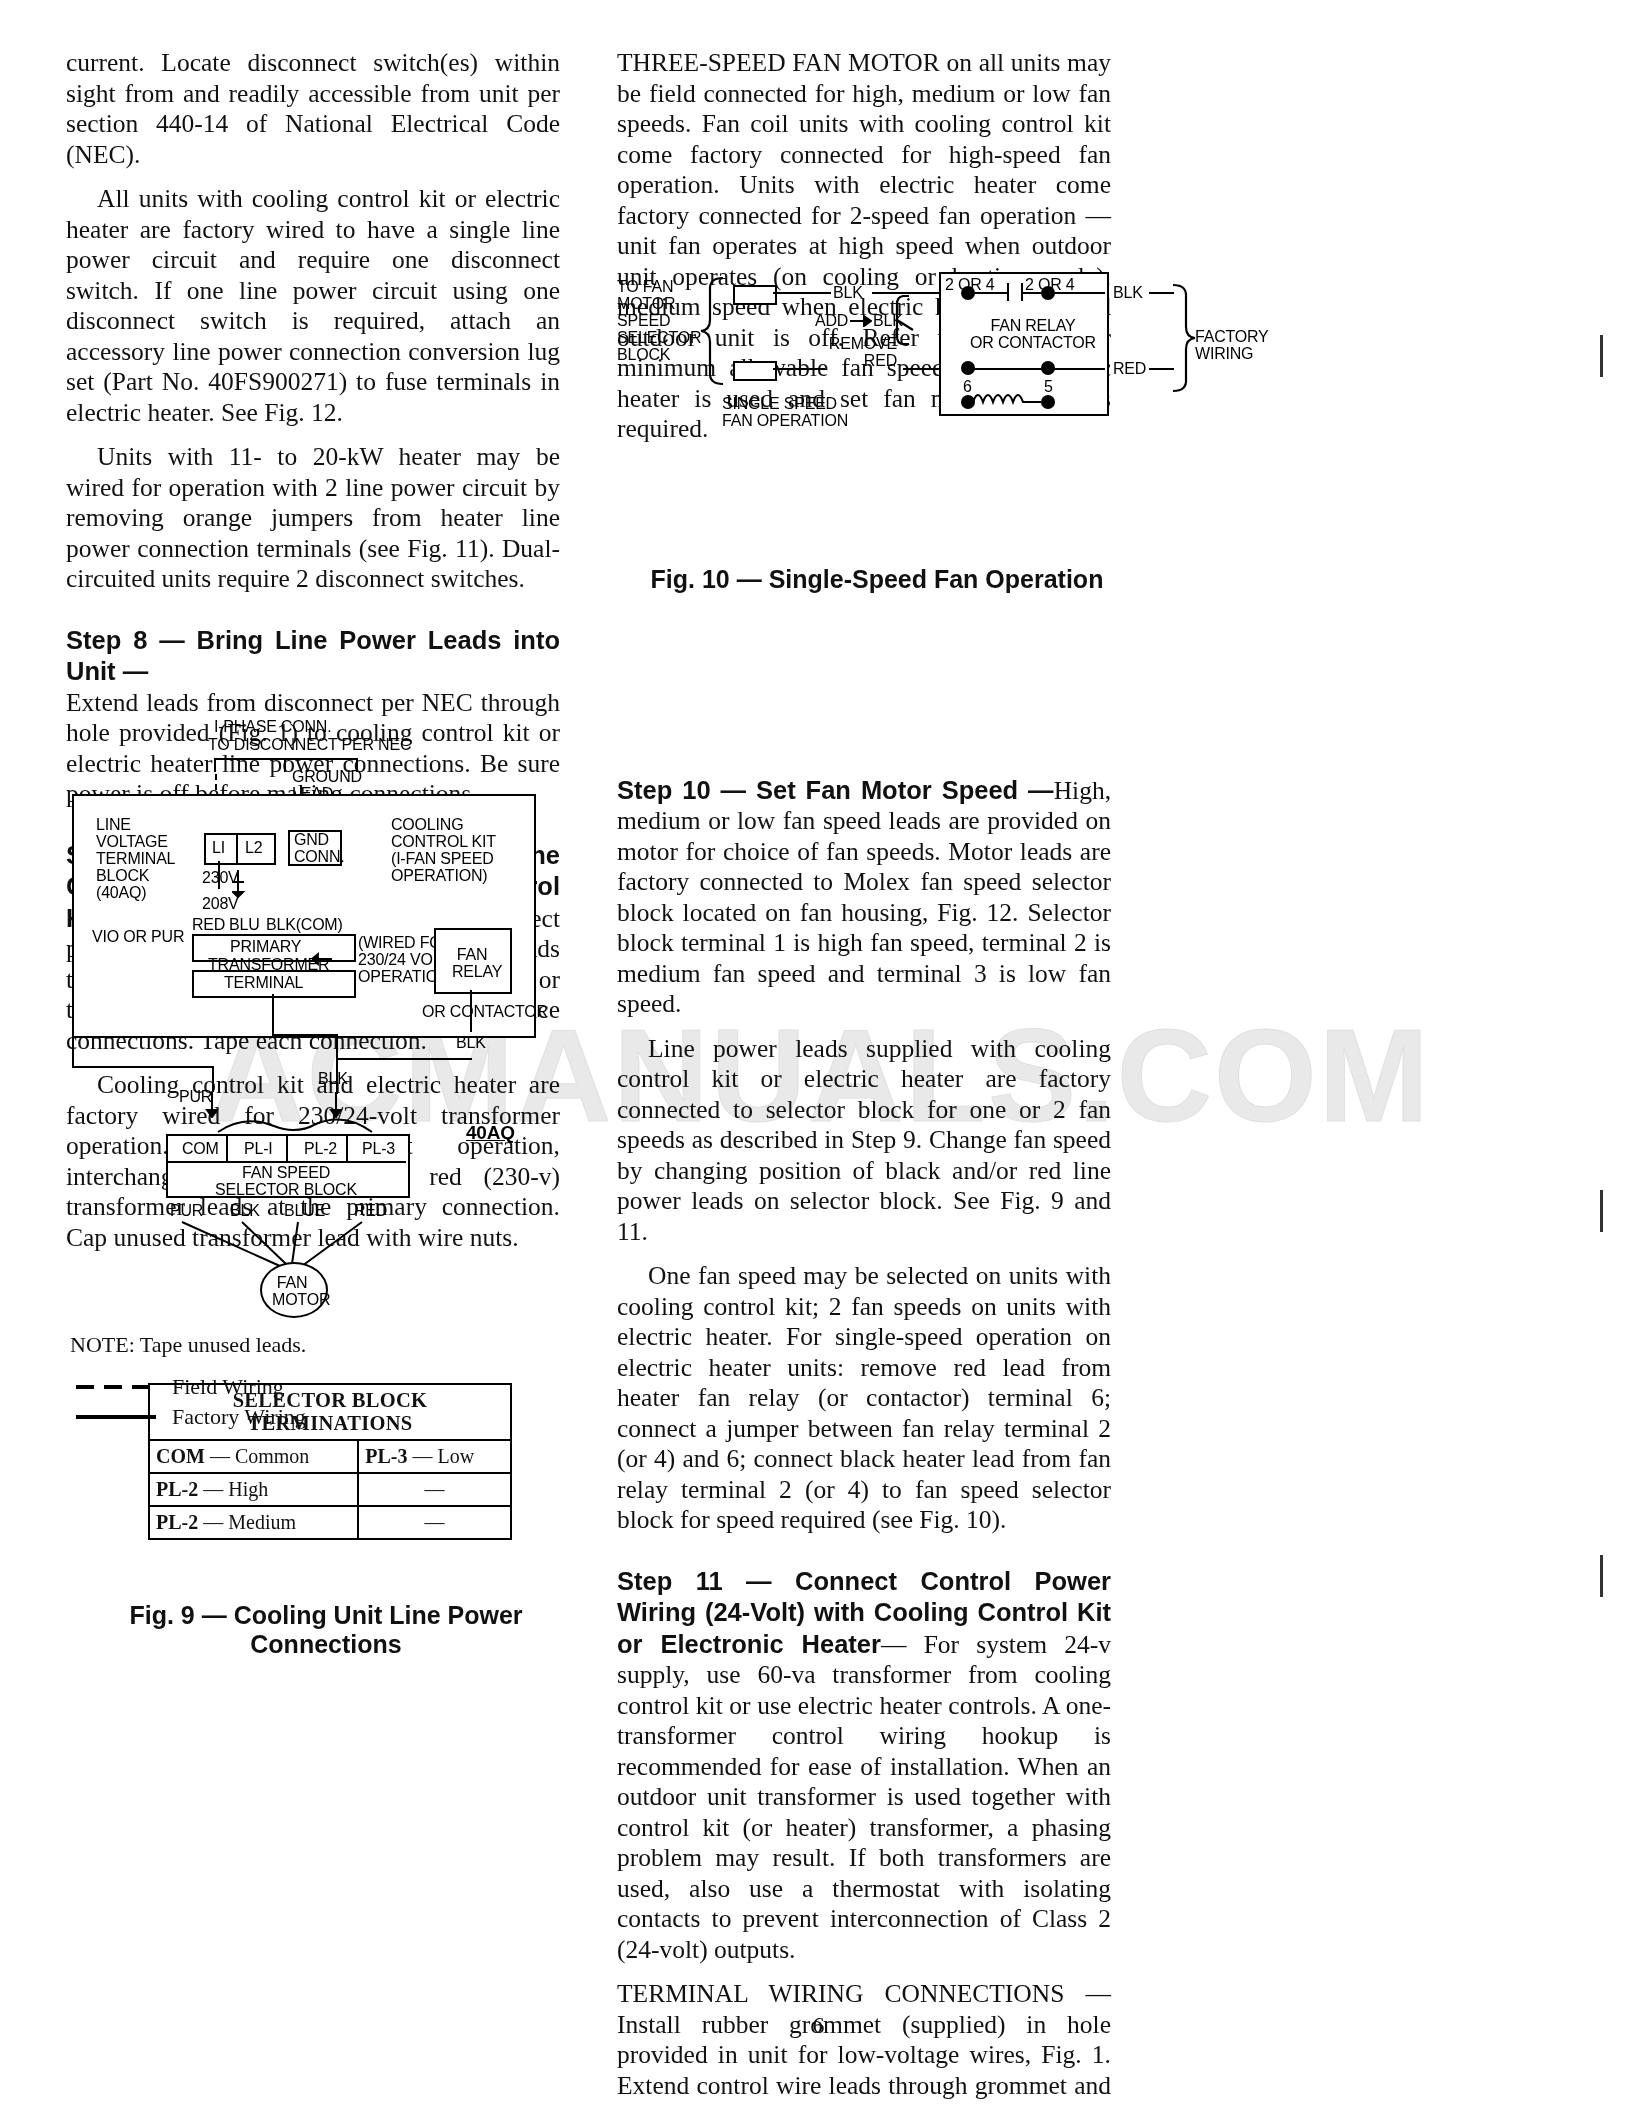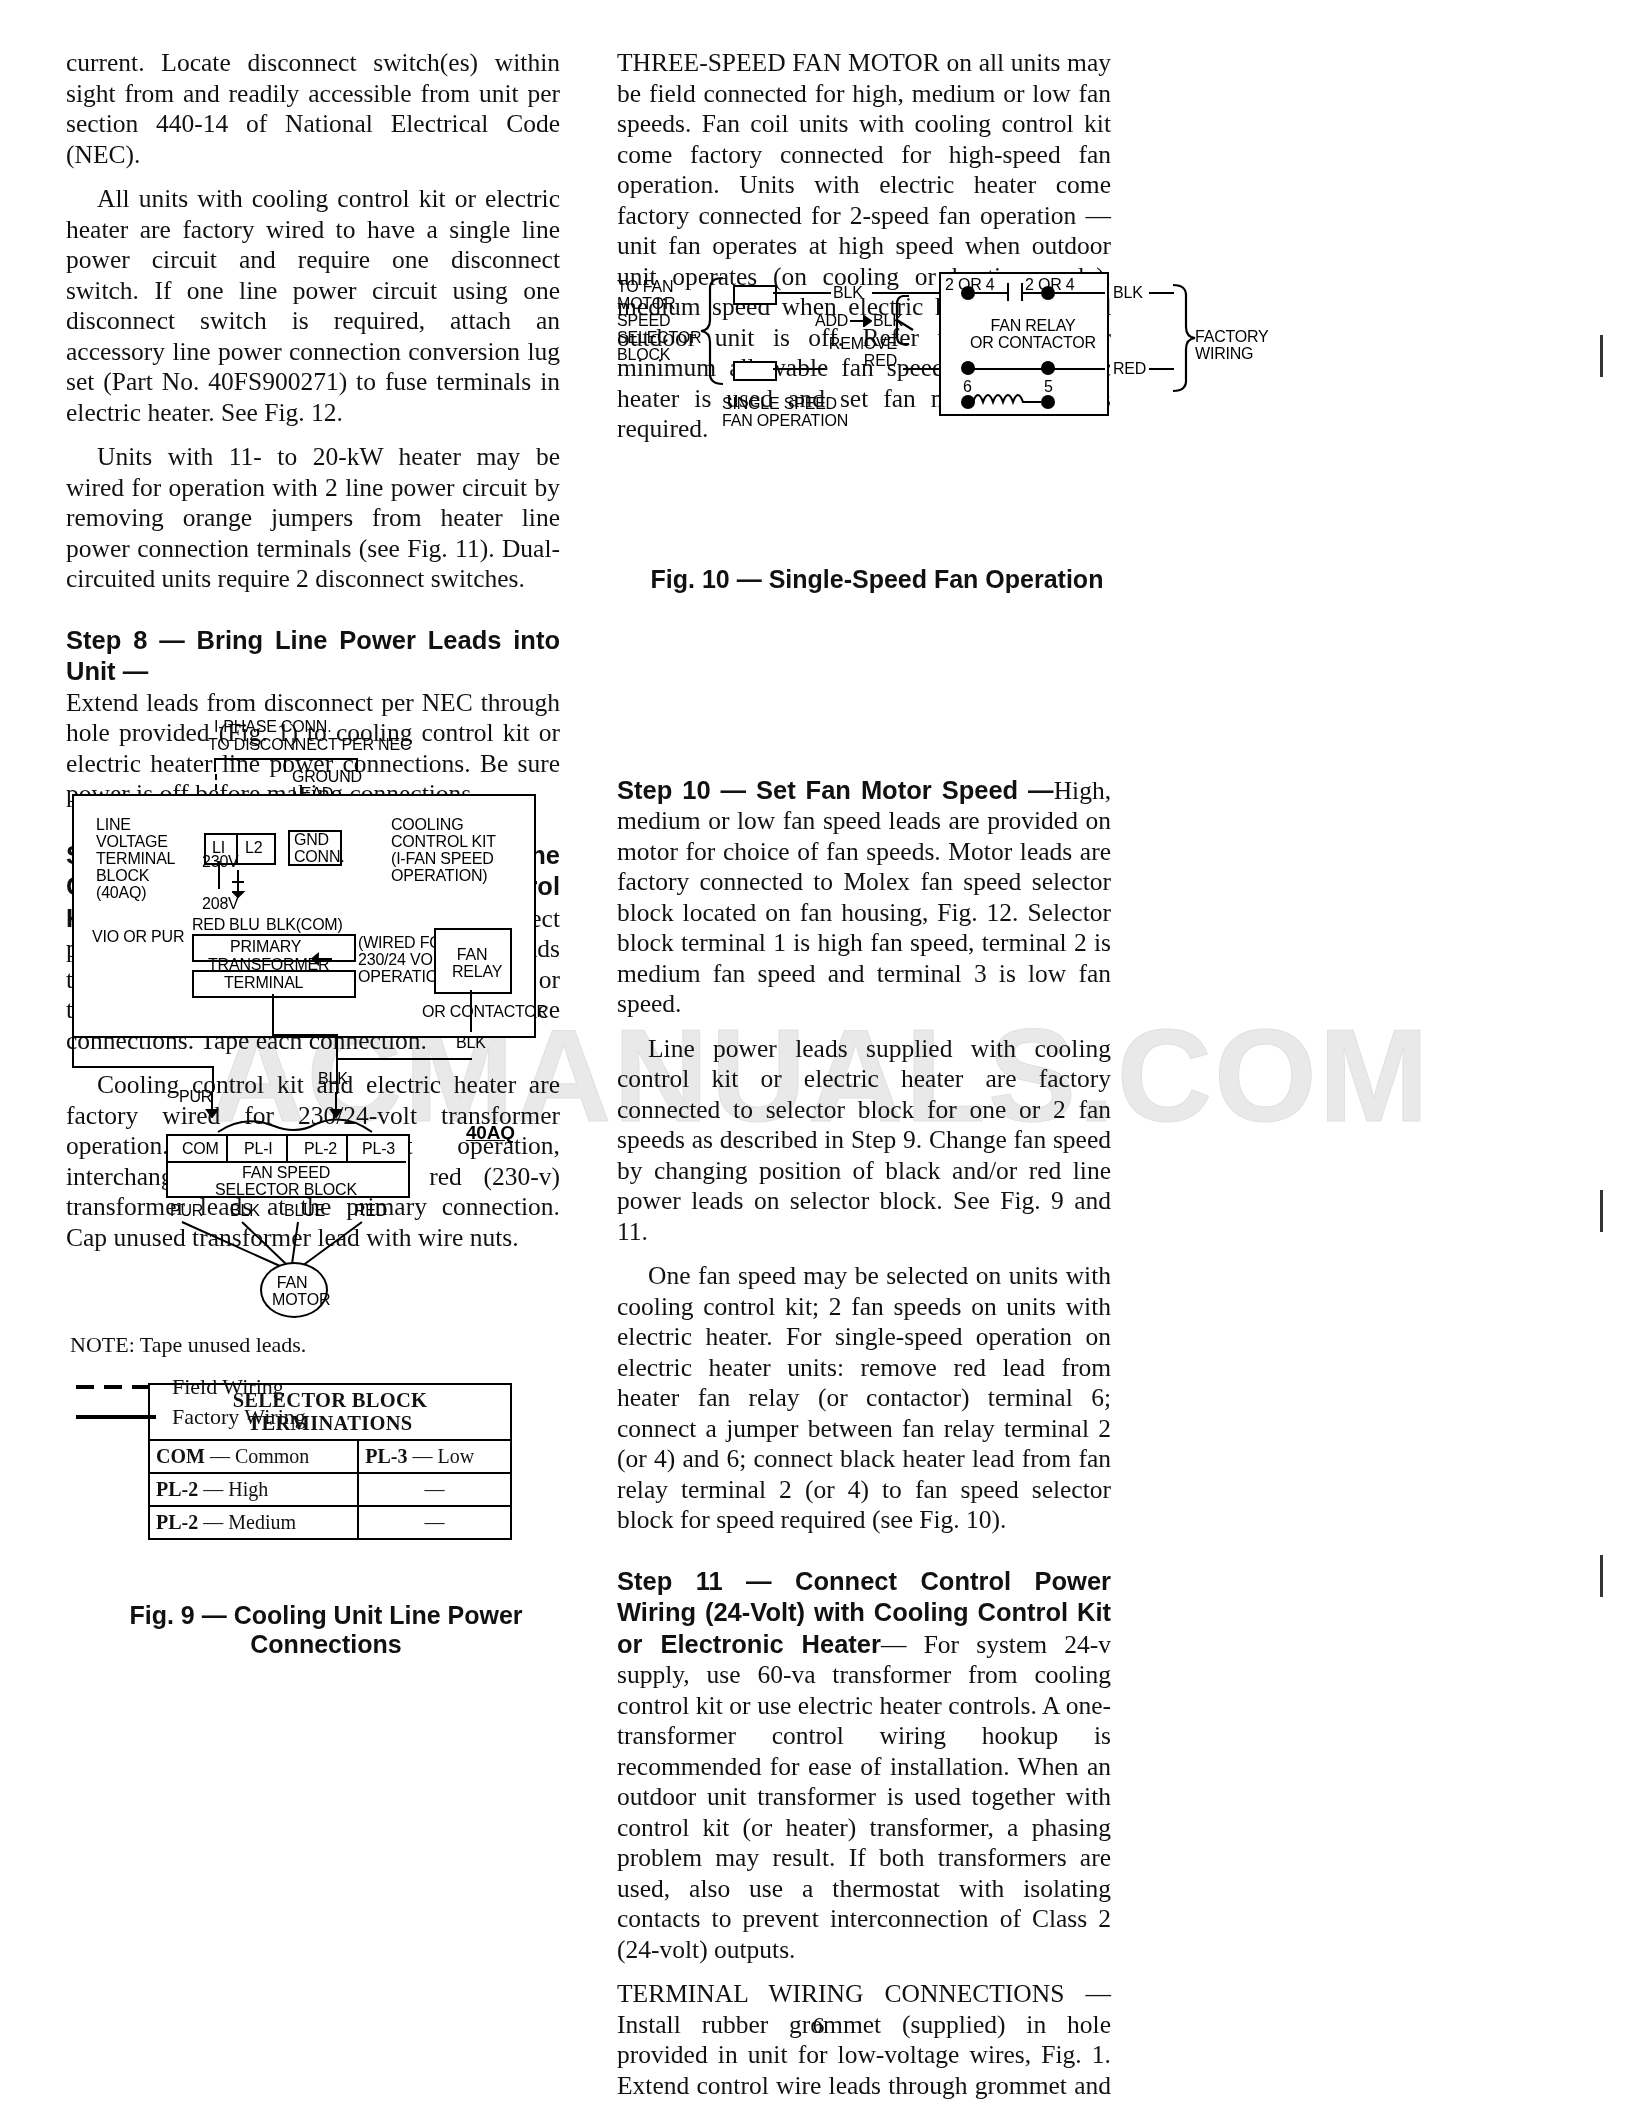--- a/index.html
+++ b/index.html
@@ -259,21 +259,21 @@
     <div class="dg" style="left:179px;top:121px;">L2</div>
     <div class="dg" style="left:228px;top:113px;">GND
 CONN.</div>
 
     <div class="dg" style="left:325px;top:98px;">COOLING
 CONTROL KIT
 (I-FAN SPEED
 OPERATION)</div>
 
     <div class="ln vl" style="left:152px;top:143px;height:28px;"></div>
-    <div class="dg" style="left:136px;top:135px;">230V</div>
+    <div class="dg" style="left:136px;top:151px;">230V</div>
     <svg width="30" height="28" style="position:absolute;left:166px;top:152px;">
       <path d="M6 0 L6 12 M0 12 L12 12 M6 12 L6 22 M1 22 L6 27 L11 22 Z" fill="#000" stroke="#000" stroke-width="2"></path>
     </svg>
     <div class="dg" style="left:136px;top:177px;">208V</div>
 
     <div class="dg" style="left:126px;top:198px;">RED</div>
     <div class="dg" style="left:163px;top:198px;">BLU</div>
     <div class="dg" style="left:200px;top:198px;">BLK(COM)</div>
 
     <div class="dg" style="left:26px;top:210px;">VIO OR PUR</div>

